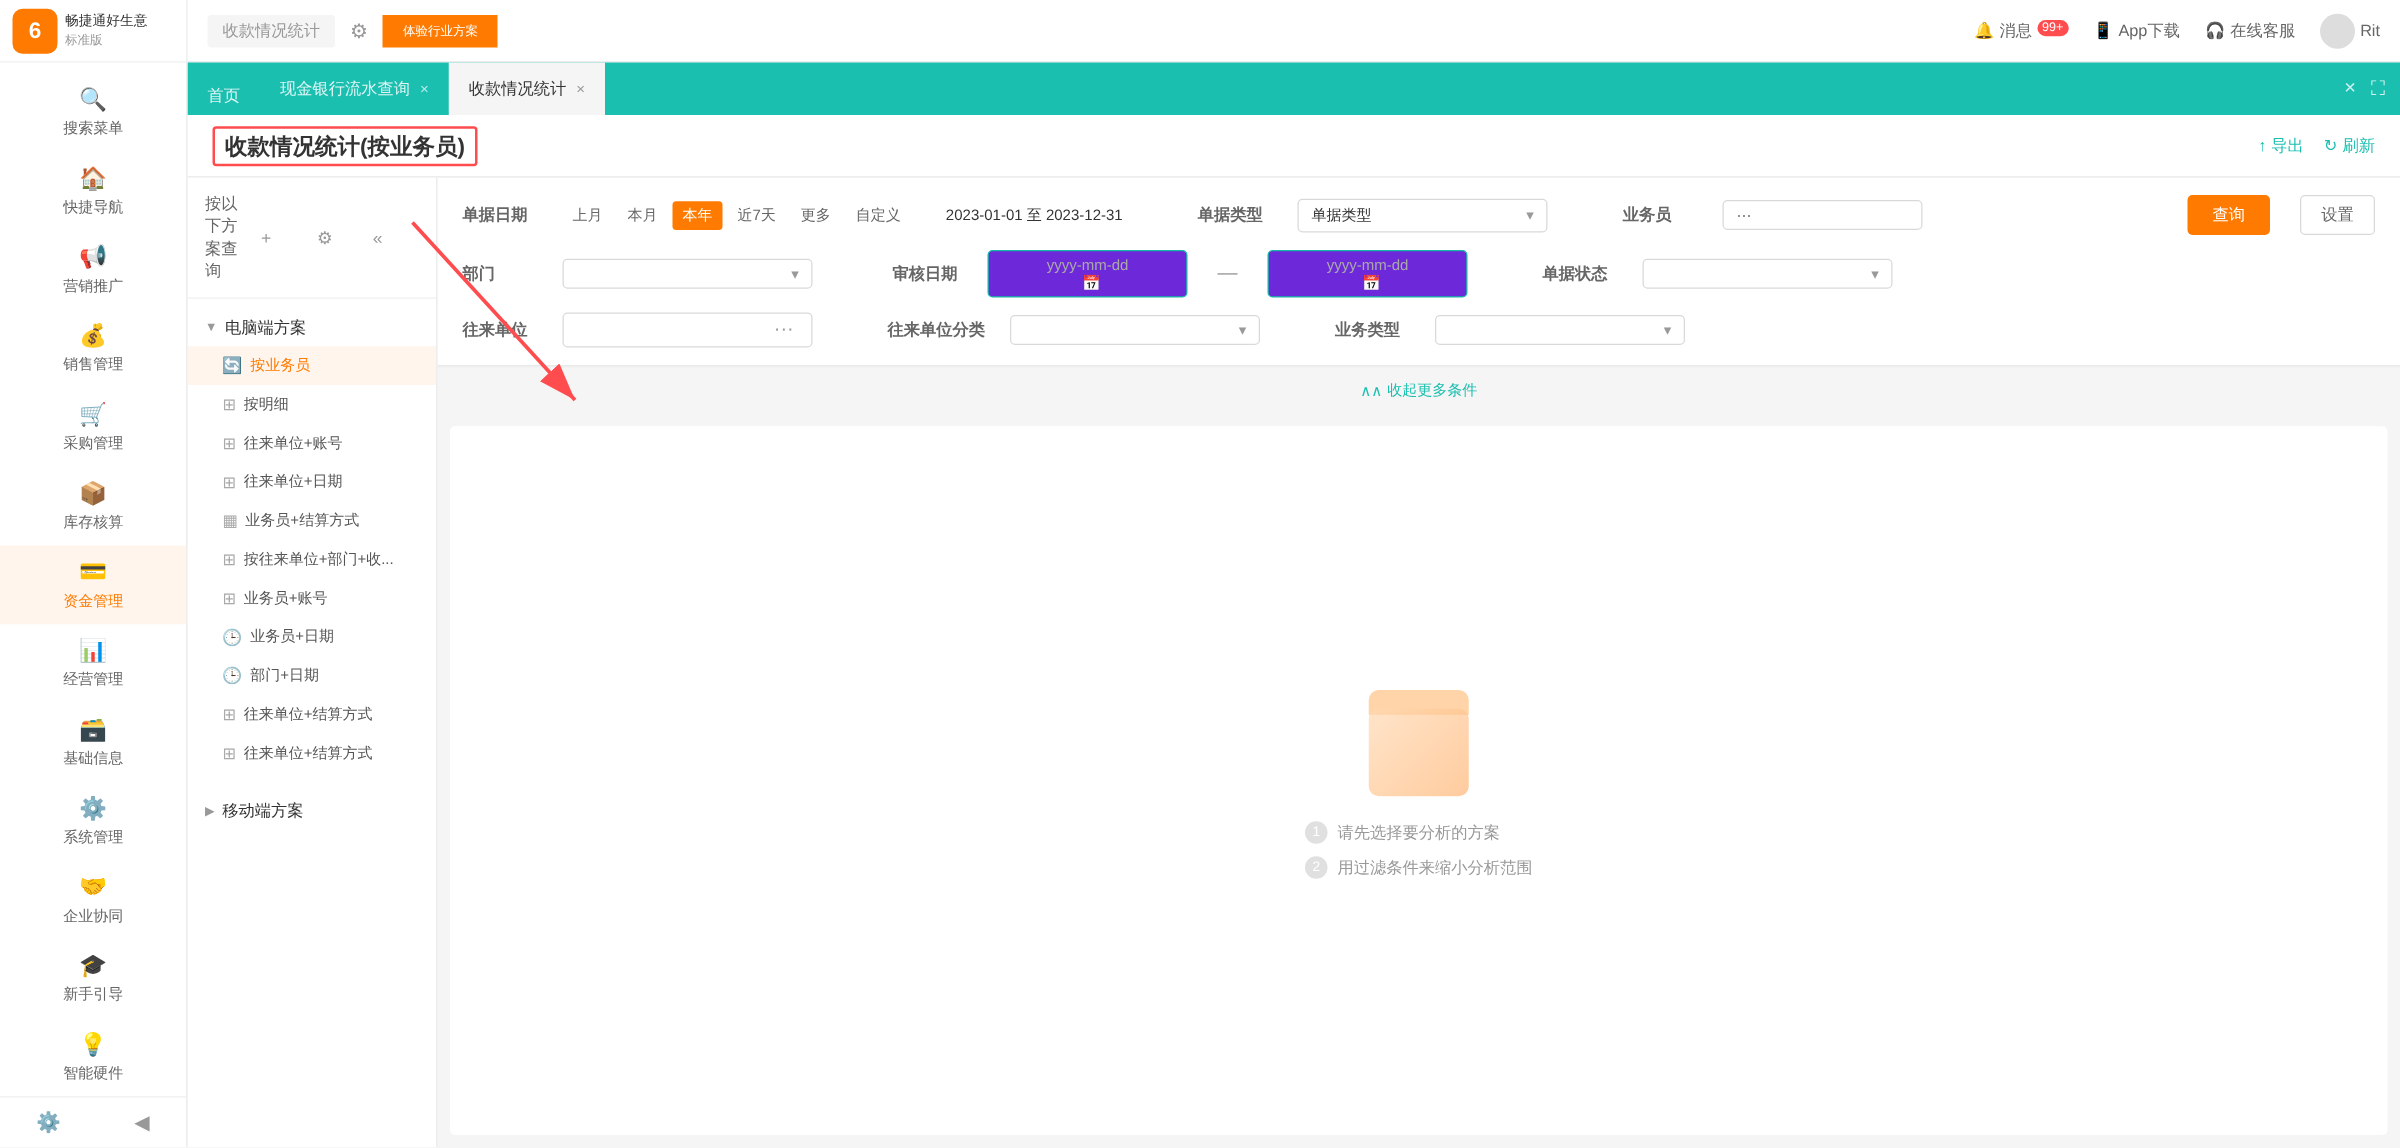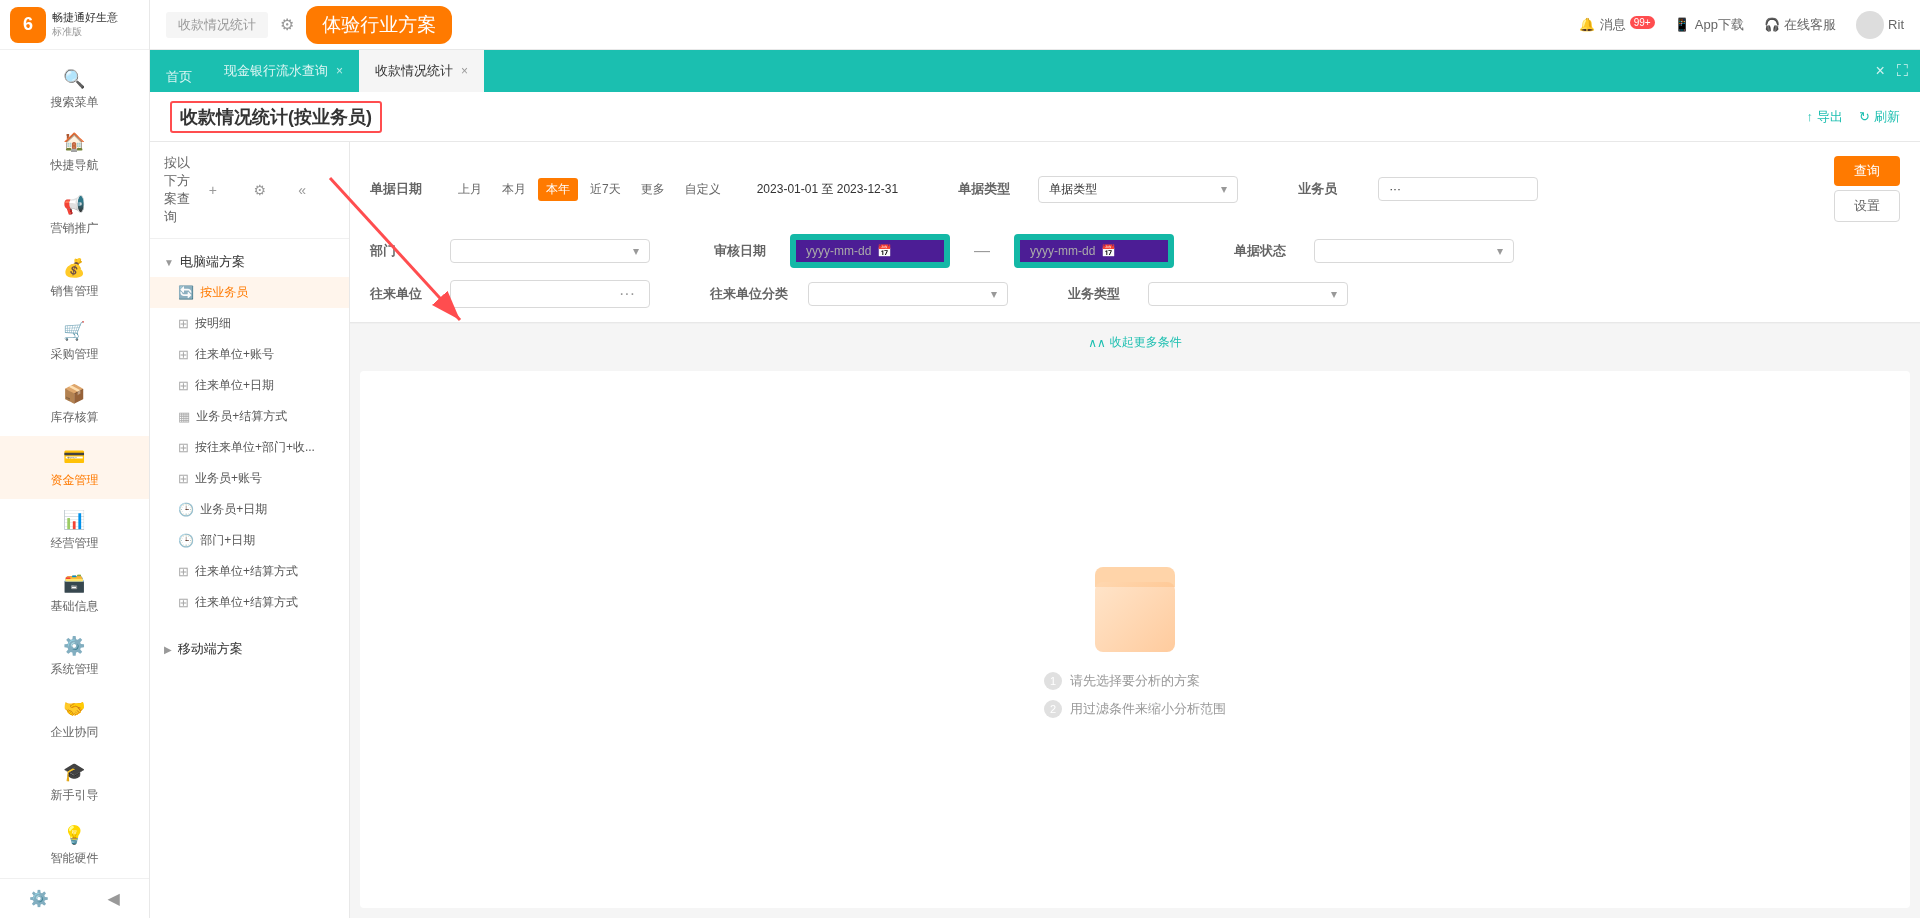--- a/index.html
+++ b/index.html
@@ -79,22 +79,22 @@
       justify-content: space-between;
     }
     .header-left { display: flex; align-items: center; gap: 12px; }
     .header-breadcrumb { font-size: 13px; color: #999; background: #f5f5f5; padding: 4px 12px; border-radius: 3px; }
     .header-gear { font-size: 16px; color: #999; cursor: pointer; }
     .header-trial-btn {
       background: #ff7a00;
       color: white;
       border: none;
       padding: 6px 16px;
-      border-radius: 12px;
-      font-size: 19px;
+      border-radius: 0;
+      font-size: 10px;
       cursor: pointer;
     }
     .header-right { display: flex; align-items: center; gap: 20px; font-size: 13px; color: #666; }
     .header-right-item { display: flex; align-items: center; gap: 4px; cursor: pointer; }
     .notif-badge {
       background: #ff4d4f;
       color: white;
       font-size: 10px;
       padding: 1px 4px;
       border-radius: 8px;
@@ -259,31 +259,32 @@
       color: #333;
       cursor: pointer;
       min-width: 200px;
       justify-content: space-between;
       background: #fff;
     }
     .filter-select .arrow { color: #999; margin-left: 8px; }
     .filter-input {
       display: flex;
       align-items: center;
-      border: 6px solid #14b8a6;
+      border: 1px solid #14b8a6;
       border-radius: 4px;
       padding: 4px 10px;
       font-size: 12px;
       color: #aaa;
       min-width: 160px;
-      background: #4c1d95;
+      background: #6d28d9;
+      flex-direction: column;
     }
     .filter-dash { color: #999; margin: 0 4px; }
     .filter-dot-btn { color: #999; font-size: 16px; cursor: pointer; margin: 0 4px; }
-    .filter-right-actions { margin-left: auto; display: flex; gap: 4px; flex-direction: column; }
+    .filter-right-actions { margin-left: auto; display: flex; gap: 24px; }
     .btn-query {
       background: #ff7a00;
       color: white;
       border: none;
       padding: 6px 20px;
       border-radius: 4px;
       font-size: 13px;
       cursor: pointer;
     }
     .btn-setting {

